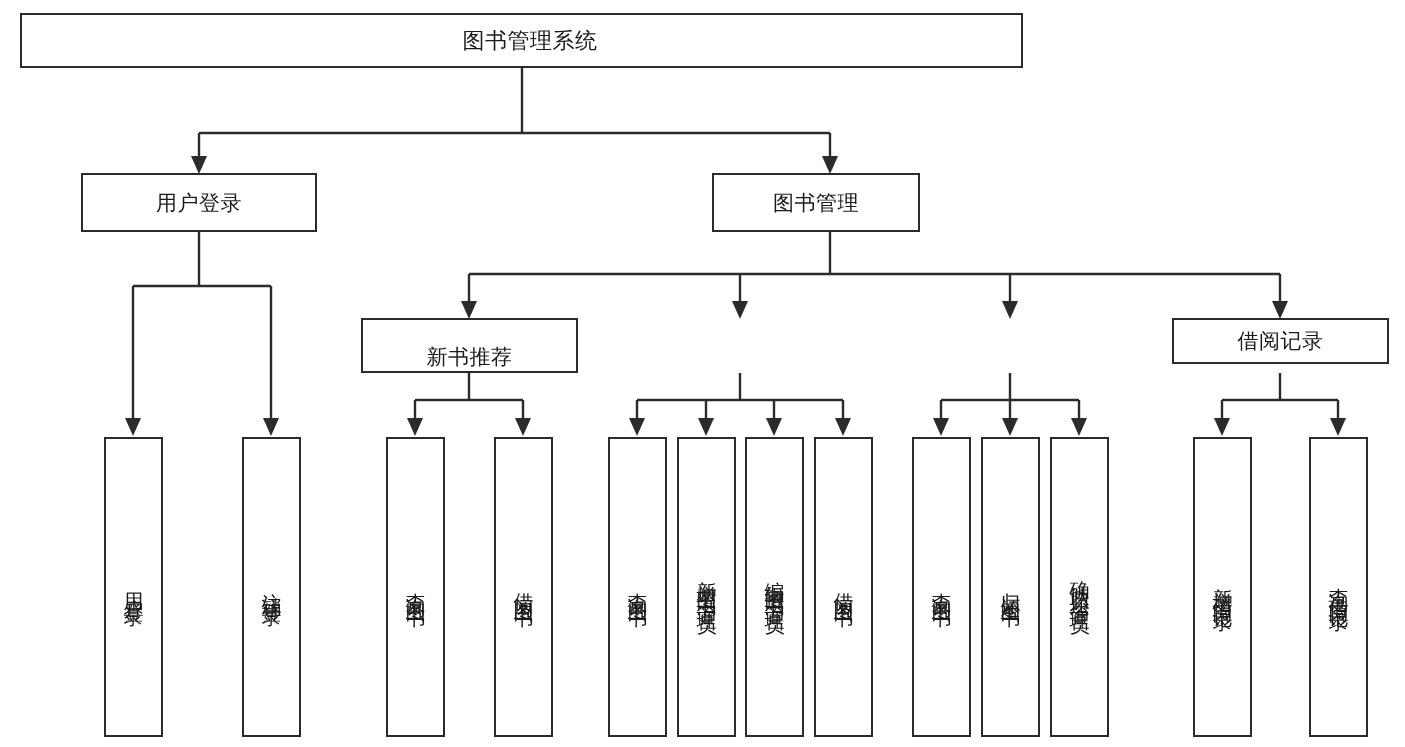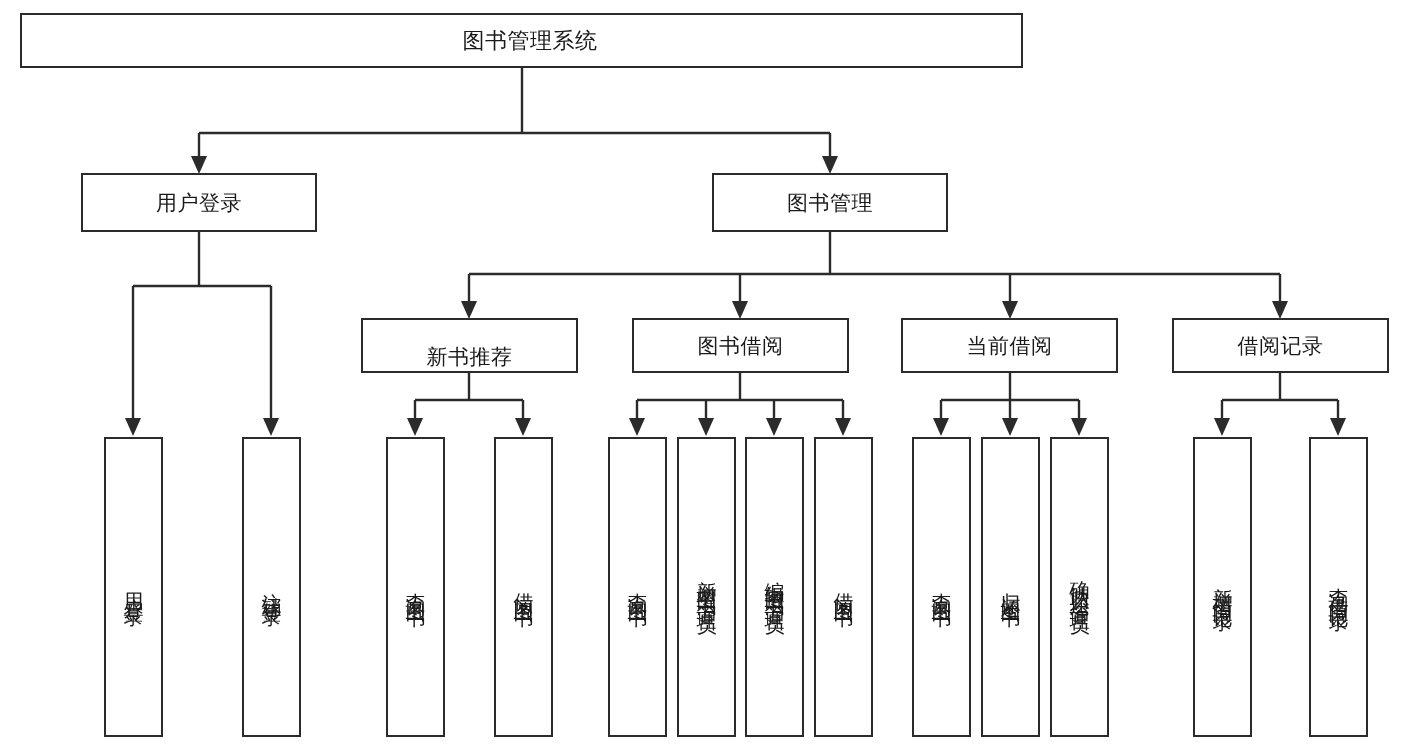--- a/index.html
+++ b/index.html
@@ -113,34 +113,28 @@
     <polygon class="ar" points="1330,418 1346,418 1338,436"></polygon>
   </svg>
 
   <div class="node h root" style="left:20px;top:13px;width:1003px;height:55px;padding-left:17px;">
     <span>图书管理系统</span>
   </div>
 
   <div class="node h" style="left:81px;top:173px;width:236px;height:59px;">
     <span>用户登录</span>
   </div>
-  <div class="node h" style="left:712px;top:173px;width:236px;height:59px;">
+  <div class="node h" style="left:712px;top:173px;width:208px;height:59px;">
     <span>图书管理</span>
   </div>
 
   <div class="node h" style="left:361px;top:318px;width:217px;height:55px;align-items:flex-end;">
     <span>新书推荐</span>
   </div>
-  <div class="node h" style="left:632px;top:318px;width:217px;height:55px;">
-    <span>图书借阅</span>
-  </div>
-  <div class="node h" style="left:901px;top:318px;width:217px;height:55px;">
-    <span>当前借阅</span>
-  </div>
-  <div class="node h" style="left:1172px;top:318px;width:217px;height:55px;">
+  <div class="node h" style="left:1172px;top:318px;width:217px;height:46px;">
     <span>借阅记录</span>
   </div>
 
   <div class="node v" style="left:104px;top:437px;width:59px;height:300px;">
     <span>用户登录</span>
   </div>
   <div class="node v" style="left:242px;top:437px;width:59px;height:300px;">
     <span>注销登录</span>
   </div>
 

